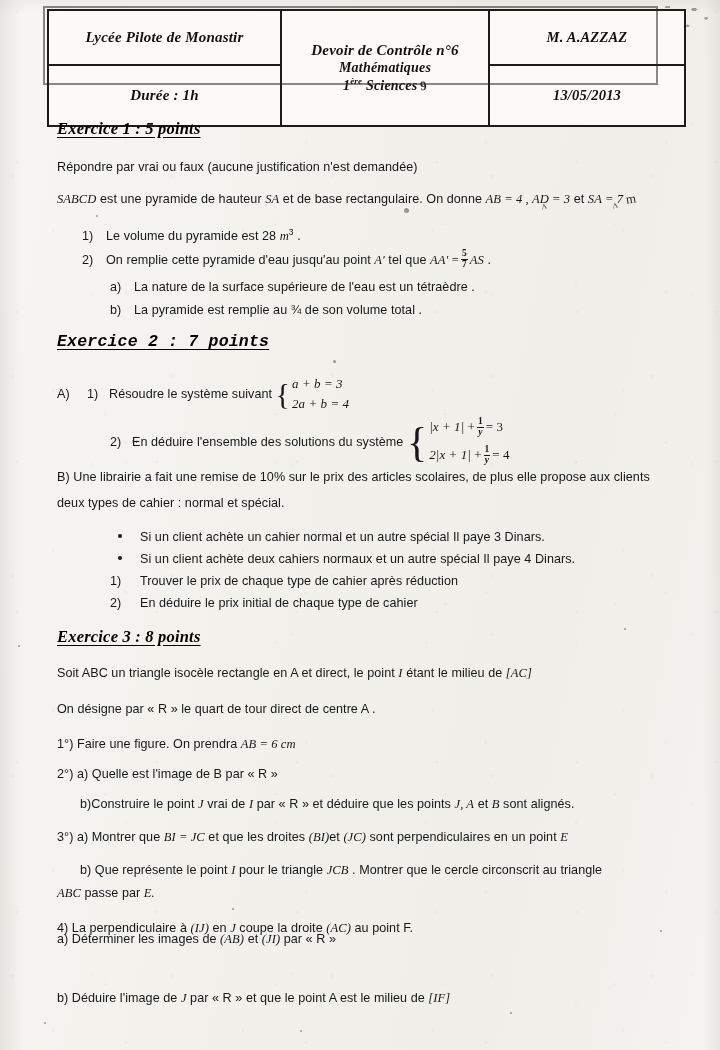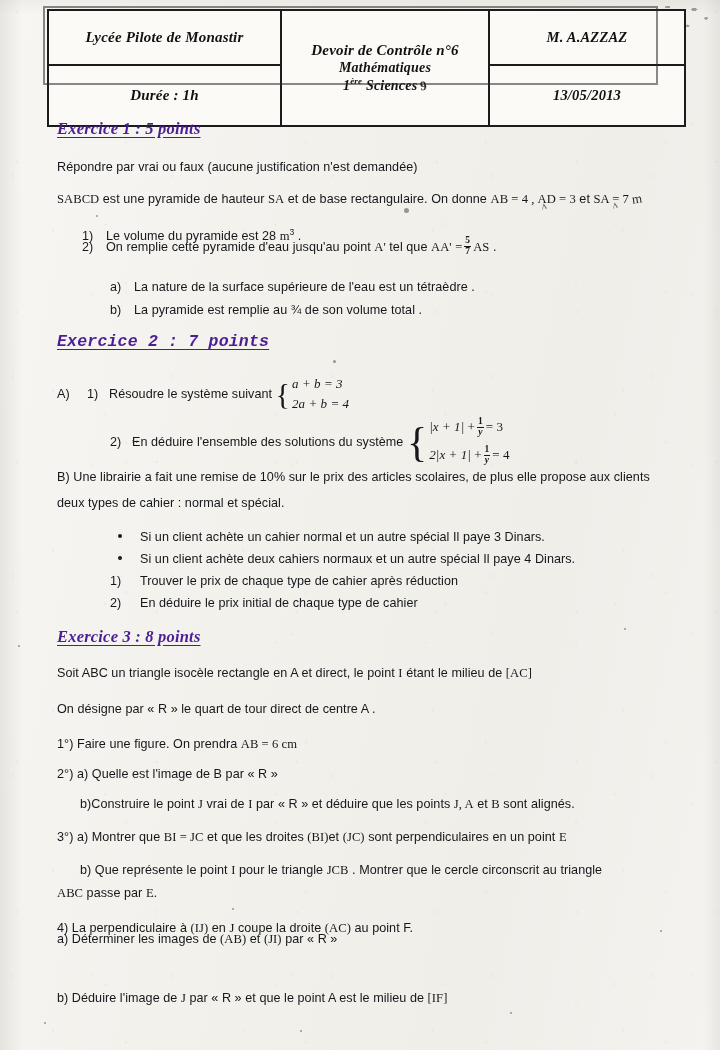--- a/index.html
+++ b/index.html
@@ -79,35 +79,35 @@
   #hdr-wrap:before{
     content:"";position:absolute;left:-4px;top:-3px;right:-4px;bottom:-4px;
     border:2px solid #2a2a2a;opacity:.55;pointer-events:none;
   }
 
   
   .ex-title{
     position:absolute;
     font-family:"Liberation Serif", serif;
     font-style:italic;font-weight:bold;
-    font-size:16.5px;color:#4c1d95;
+    font-size:16.5px;color:#000000;
     text-decoration:underline;
     text-underline-offset:3px;
     letter-spacing:.2px;
     white-space:nowrap;
   }
   .ln{
     position:absolute;
     font-size:12.6px;
     line-height:1.45;
     color:#16171b;
     white-space:nowrap;
     letter-spacing:.05px;
   }
-  .mi{font-family:"Liberation Serif", serif;}
+  .mi{font-family:"Liberation Serif", serif;font-style:italic;}
   .mr{font-family:"Liberation Serif", serif;font-style:normal;}
   .bul{
     position:absolute;width:4px;height:4px;border-radius:50%;
     background:#1a1a1a;
   }
   
   .frac{
     display:inline-block;vertical-align:middle;
     text-align:center;font-family:"Liberation Serif", serif;
     font-size:9.5px;line-height:1.02;font-style:normal;font-weight:bold;
@@ -176,21 +176,21 @@
 </div>
 
 <div class="dot" style="left:404px;top:208px;width:5px;height:5px;"></div>
 <div class="pen" style="left:541px;top:199px;font-size:11px;transform:rotate(-12deg);">ʌ</div>
 <div class="pen" style="left:612px;top:198px;font-size:11px;transform:rotate(-12deg);">ʌ</div>
 
 <div class="ln" style="left:82px;top:226px;">
   <span style="display:inline-block;width:24px;">1)</span><span>Le volume du pyramide est 28 </span><span class="mi">m</span><sup class="exp">3</sup><span> .</span>
 </div>
 
-<div class="ln" style="left:82px;top:237px;">
+<div class="ln" style="left:82px;top:250px;">
   <span style="display:inline-block;width:24px;">2)</span><span>On remplie cette pyramide d'eau jusqu'au point </span><span class="mi">A'</span><span> tel que </span><span class="mi">AA'</span> <span class="mr">=</span><span class="frac"><span class="num">5</span><span class="den">7</span></span><span class="mi">AS</span><span> .</span>
 </div>
 
 <div class="ln" style="left:110px;top:278px;">
   <span style="display:inline-block;width:24px;">a)</span><span>La nature de la surface supérieure de l'eau est un tétraèdre .</span>
 </div>
 <div class="ln" style="left:110px;top:301px;">
   <span style="display:inline-block;width:24px;">b)</span><span>La pyramide est remplie au ¾  de son volume total .</span>
 </div>
 

